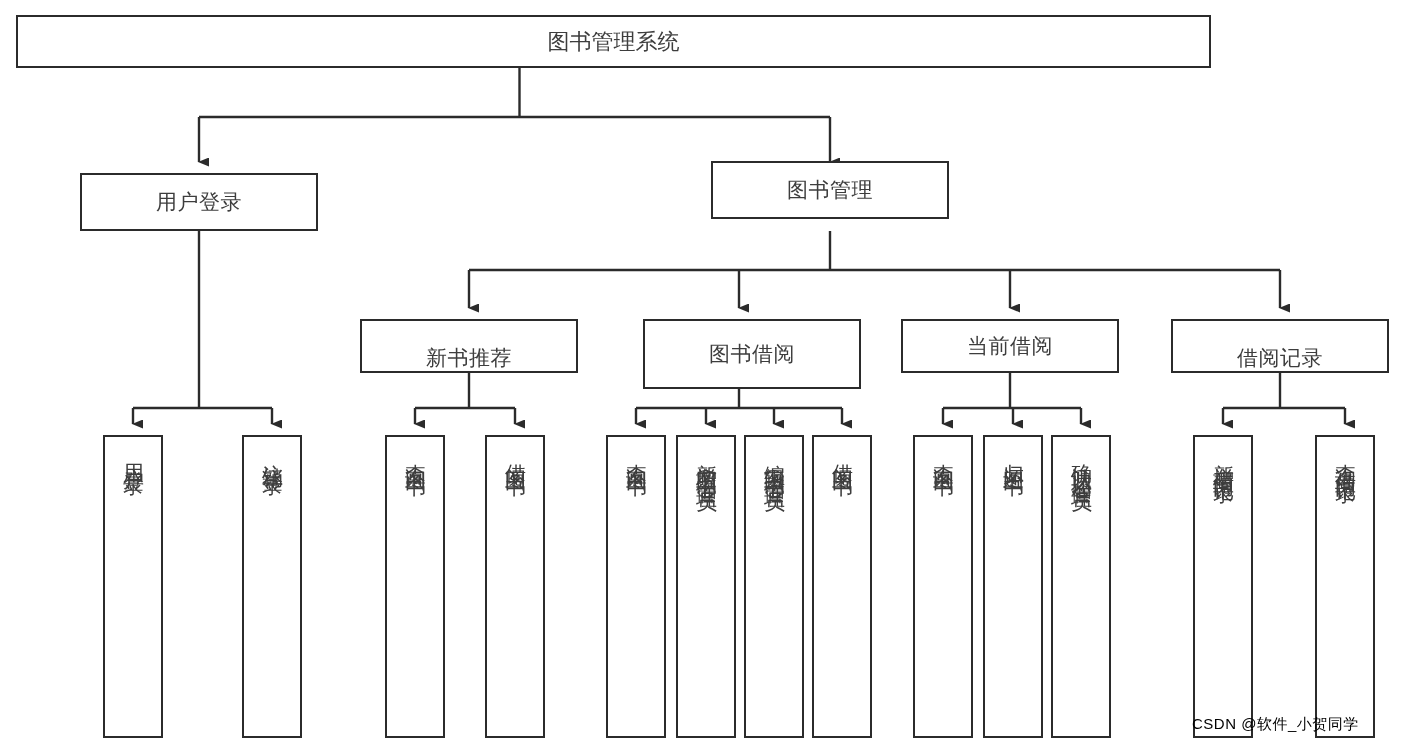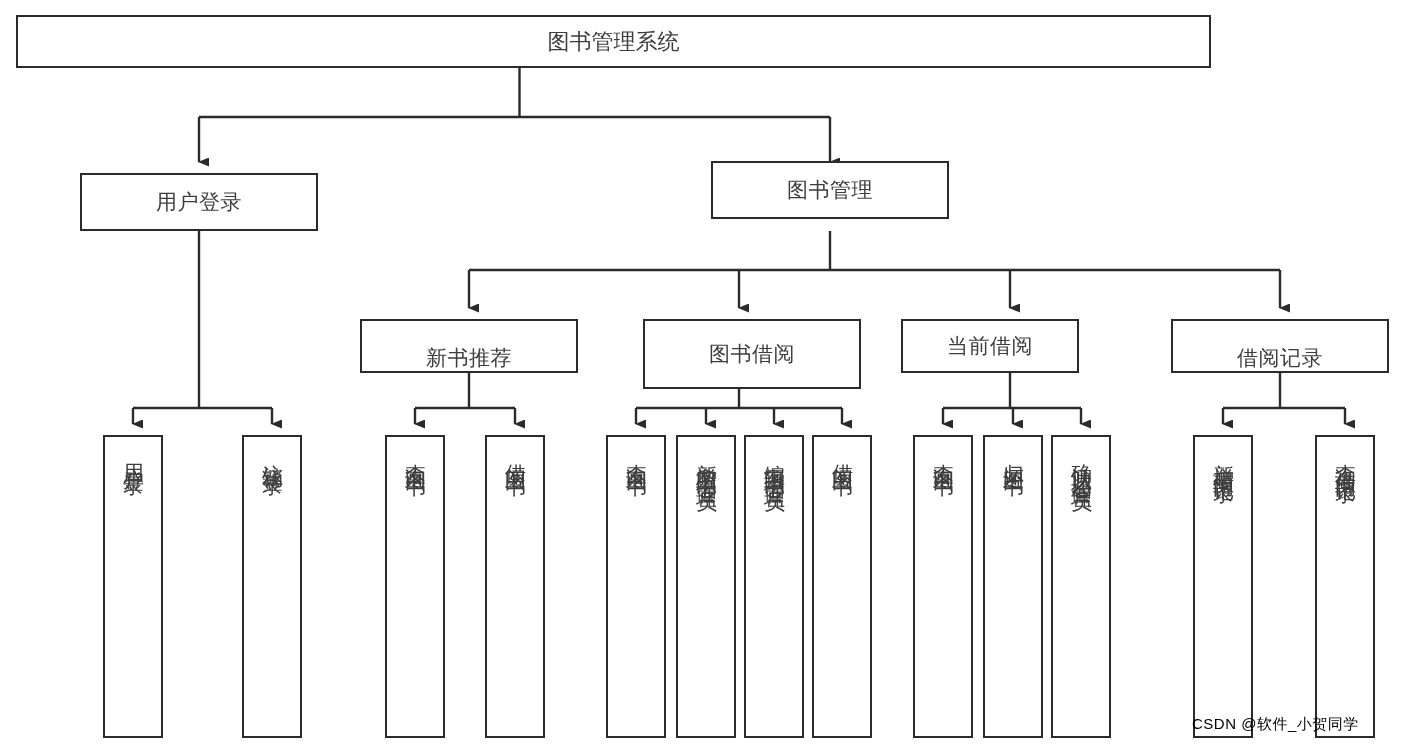--- a/index.html
+++ b/index.html
@@ -123,21 +123,21 @@
   <div class="node h" id="n-book-manage" style="left: 711px; top: 161px; width: 238px; height: 58px;">
     <span>图书管理</span>
   </div>
 
   <div class="node h" id="n-new-book-recommend" style="left: 360px; top: 319px; width: 218px; height: 54px; align-items: flex-end;">
     <span>新书推荐</span>
   </div>
   <div class="node h" id="n-book-borrow" style="left: 602px; top: 319px; width: 218px; height: 70px; margin-left: 41px;">
     <span>图书借阅</span>
   </div>
-  <div class="node h" id="n-current-borrow" style="left: 901px; top: 319px; width: 178px; height: 54px;">
+  <div class="node h" id="n-current-borrow" style="left: 901px; top: 319px; width: 218px; height: 54px;">
     <span>当前借阅</span>
   </div>
   <div class="node h" id="n-borrow-record" style="left: 1171px; top: 319px; width: 218px; height: 54px; align-items: flex-end;">
     <span>借阅记录</span>
   </div>
 
   <div class="node v" id="n-leaf-0" style="left: 103px; top: 435px; width: 60px; height: 303px;">
     <span class="vtext">用户登录</span>
   </div>
   <div class="node v" id="n-leaf-1" style="left: 242px; top: 435px; width: 60px; height: 303px;">

